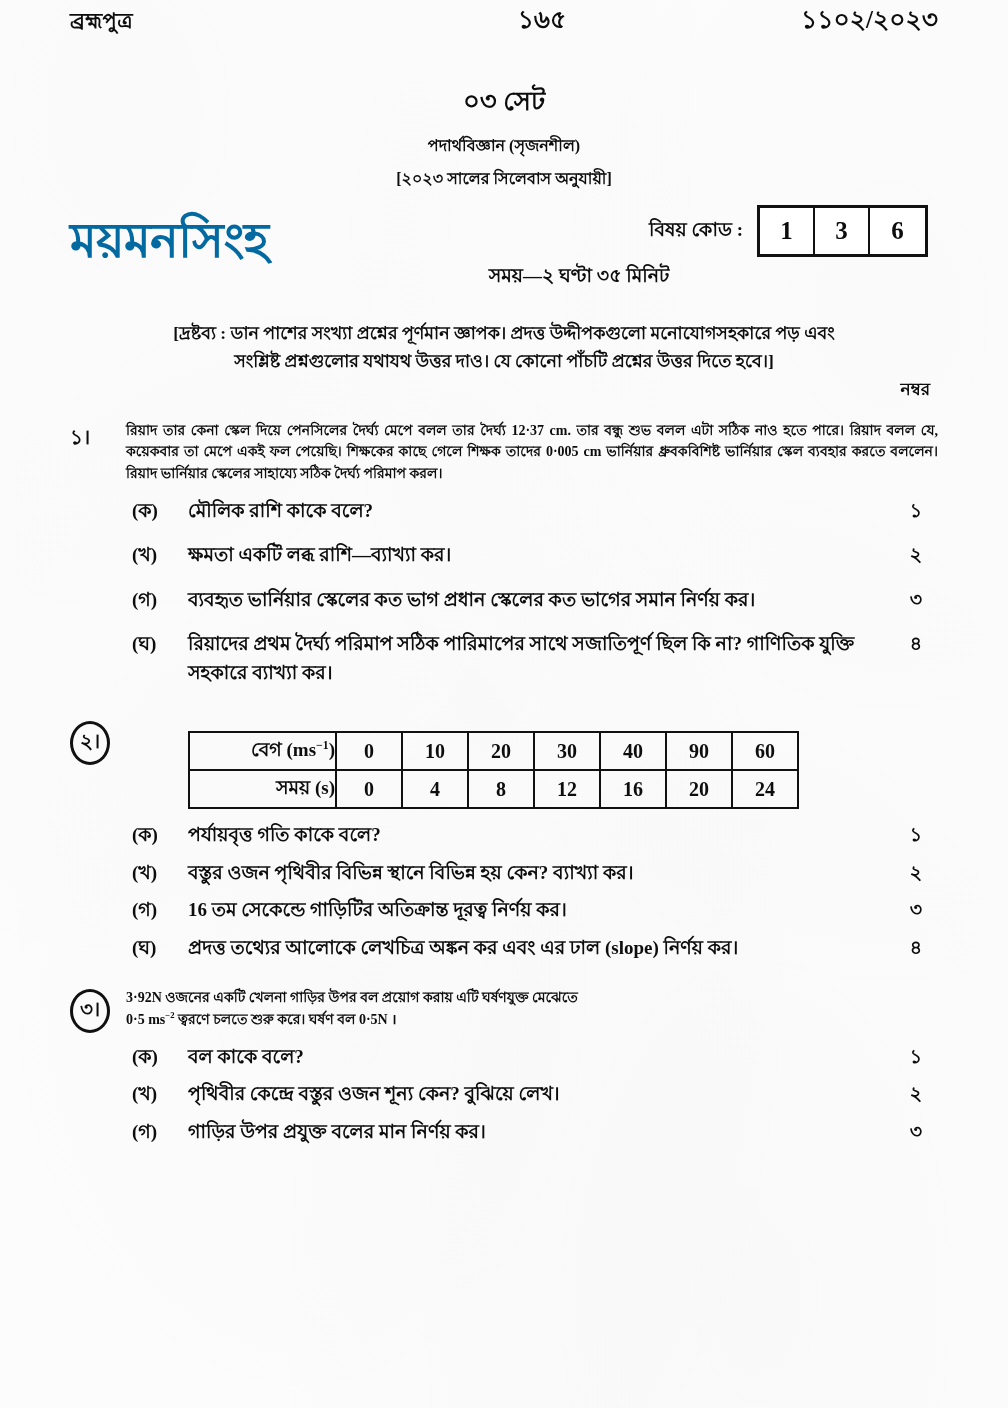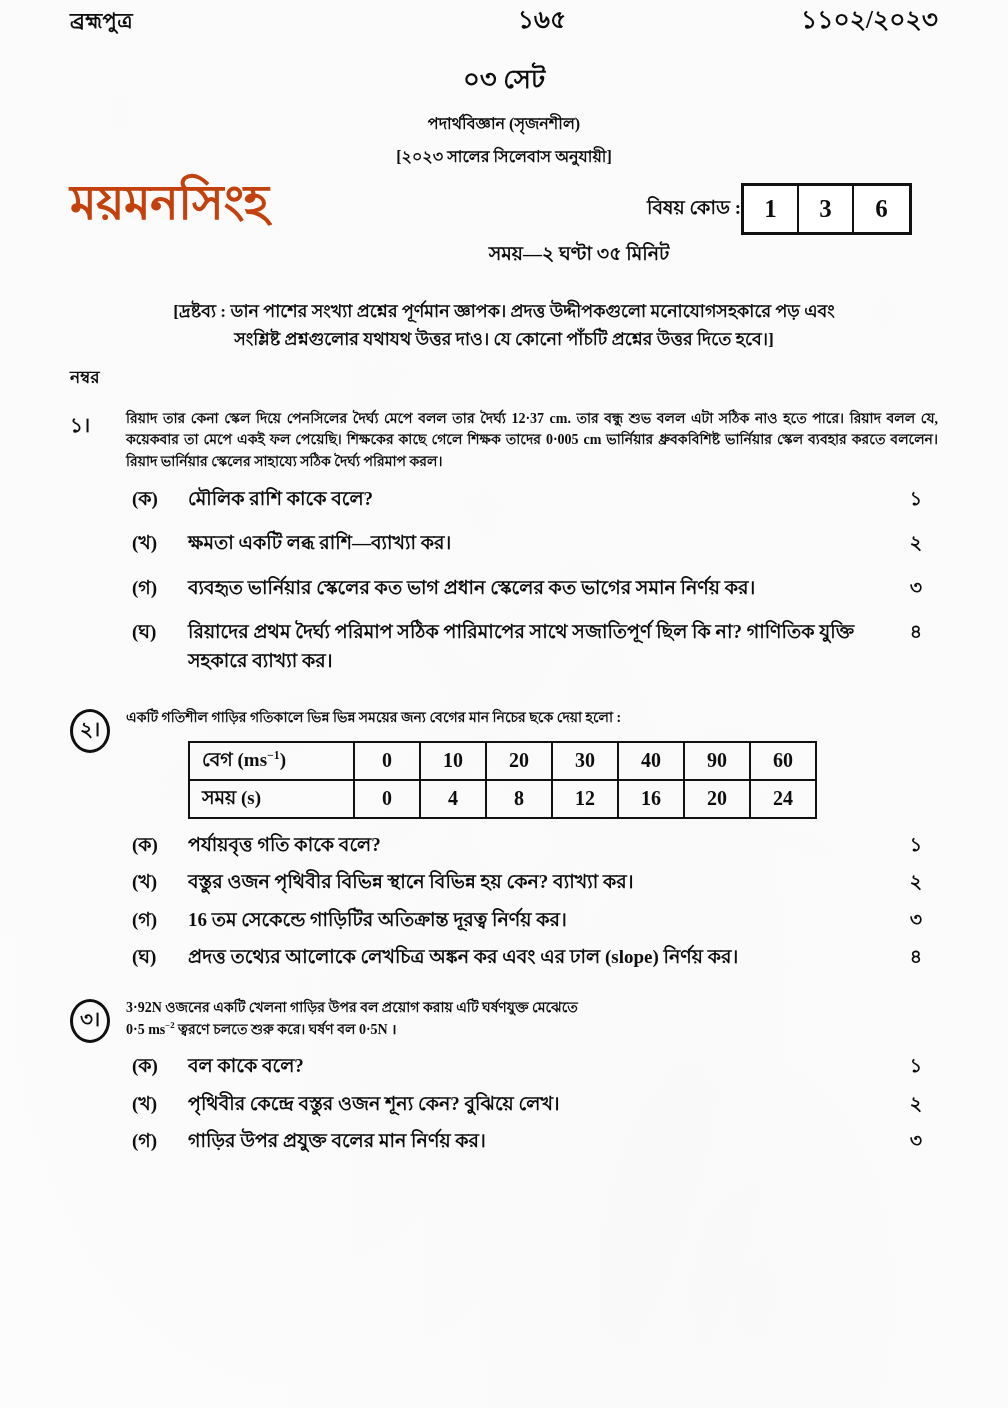--- a/index.html
+++ b/index.html
@@ -37,21 +37,21 @@
     font-weight: bold;
   }
   .hdr-publisher { font-size: 21px; letter-spacing: .3px; }
   .hdr-pageno    { font-size: 25px; margin-left: 150px; }
   .hdr-code      { font-size: 25px; }
 
   .set-line {
     text-align: center;
     font-size: 26px;
     font-weight: bold;
-    margin-top: 16px;
+    margin-top: 38px;
   }
   .subject-line {
     text-align: center;
     font-size: 16px;
     font-weight: bold;
     margin-top: 8px;
   }
   .syllabus-line {
     text-align: center;
     font-size: 16px;
@@ -62,32 +62,33 @@
   
   .band {
     display: flex;
     align-items: flex-start;
     justify-content: space-between;
     margin-top: 2px;
     position: relative;
     height: 62px;
   }
   .district {
-    color: #c2410c;
+    color: #0369a1;
     font-size: 48px;
     font-weight: bold;
     line-height: 1;
     letter-spacing: -0.5px;
-    margin-top: 6px;
+    margin-top: 22px;
   }
   .code-group {
     display: flex;
     align-items: center;
+    gap: 14px;
     margin-top: 10px;
-    margin-right: 26px;
+    margin-right: 10px;
   }
   .code-label { font-size: 19px; font-weight: bold; }
   .code-boxes {
     display: flex;
     border: 3px solid #111;
     background: #fff;
   }
   .code-cell {
     width: 55px;
     height: 46px;
@@ -114,23 +115,23 @@
   .instruction {
     margin-top: 26px;
     font-size: 17.5px;
     font-weight: bold;
     line-height: 1.62;
     text-align: center;
     padding: 0 14px;
   }
 
   .marks-head {
+    text-align: right;
     font-size: 17px;
     font-weight: bold;
-    margin-top: 10px;
     padding-right: 8px;
   }
 
   
   .question { display: flex; margin-top: 16px; }
   .q-num {
     width: 56px;
     flex: 0 0 56px;
     font-size: 20px;
     font-weight: bold;
@@ -186,22 +187,22 @@
   }
   table.data td {
     border: 2px solid #111;
     font-size: 20px;
     font-weight: bold;
     text-align: center;
     height: 38px;
     font-family: "Liberation Serif", serif;
   }
   table.data td.rowhead {
-    width: 165px;
-    text-align: left;
+    width: 147px;
+    text-align: right;
     padding-left: 12px;
     font-size: 19px;
   }
   table.data td.val { width: 66px; }
 </style>
 </head>
 <body>
 
 <div class="paper-grain"></div>
 
@@ -267,21 +268,20 @@
         </div>
       </div>
     </div>
   </div>
 
   <div class="question q2">
     <div class="q-num circled">
       <span class="num-inner">২।</span>
     </div>
     <div class="q-body">
-      <div class="stem">একটি গতিশীল গাড়ির গতিকালে ভিন্ন ভিন্ন সময়ের জন্য বেগের মান নিচের ছকে দেয়া হলো :</div>
 
       <div class="tbl-wrap">
         <table class="data">
           <tbody>
               <tr>
             <td class="rowhead">
               <span>বেগ (ms</span><sup>−1</sup><span>)</span>
             </td>
             <td class="val">0</td>
             <td class="val">10</td>

